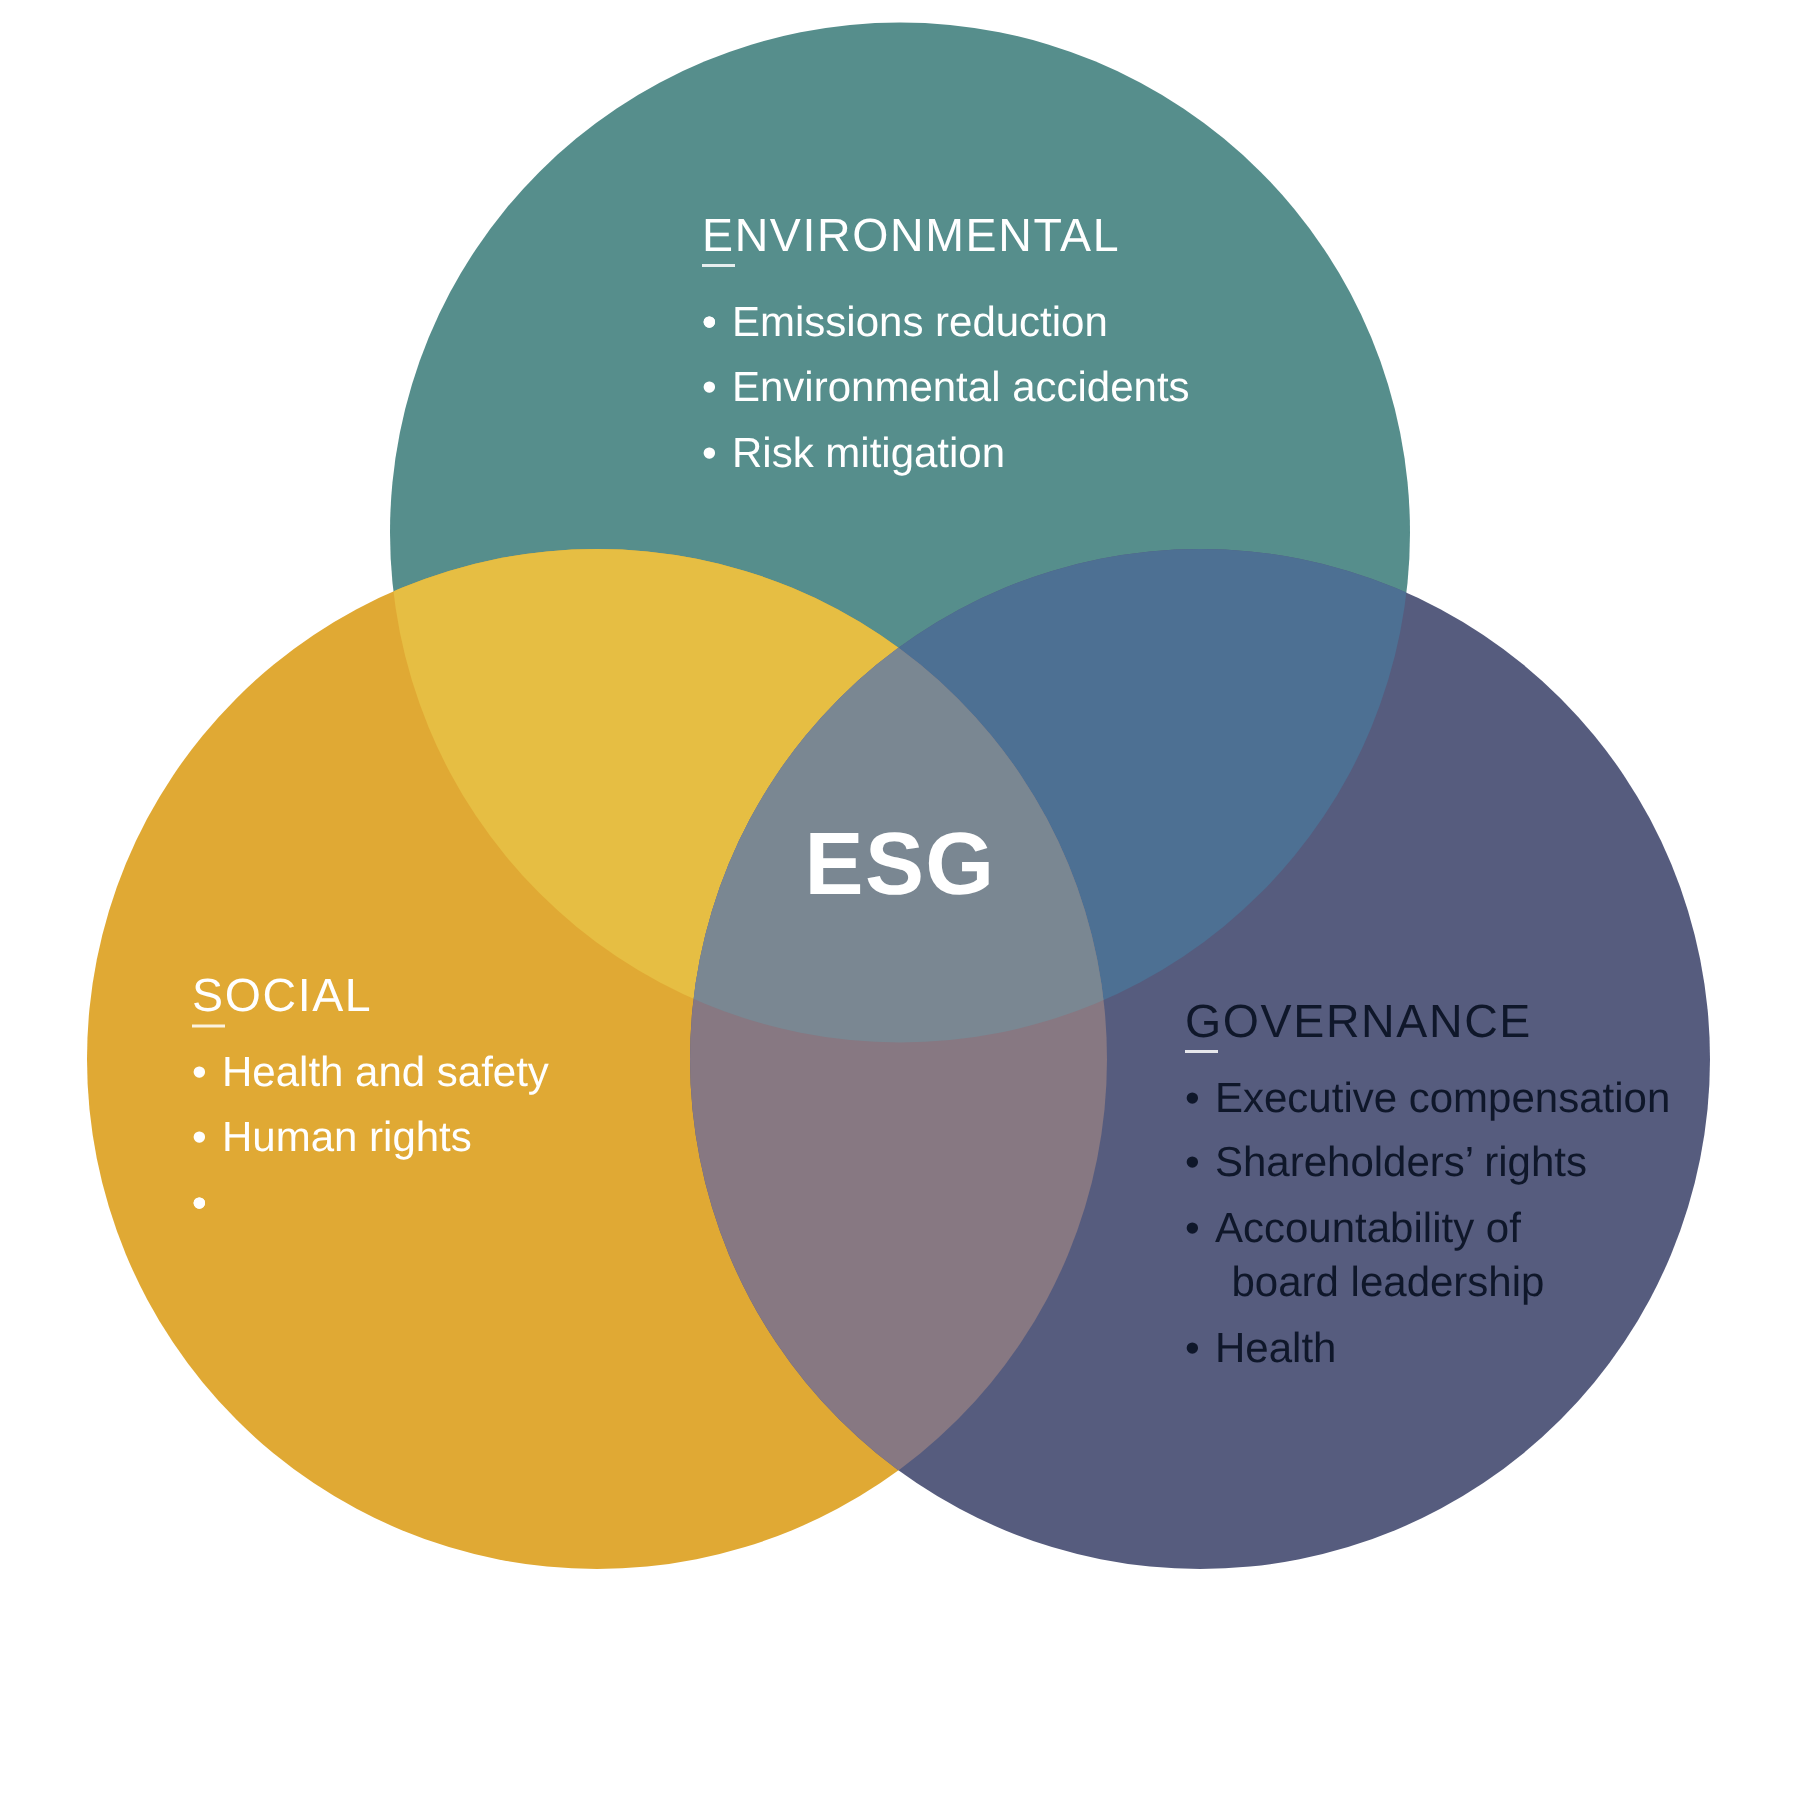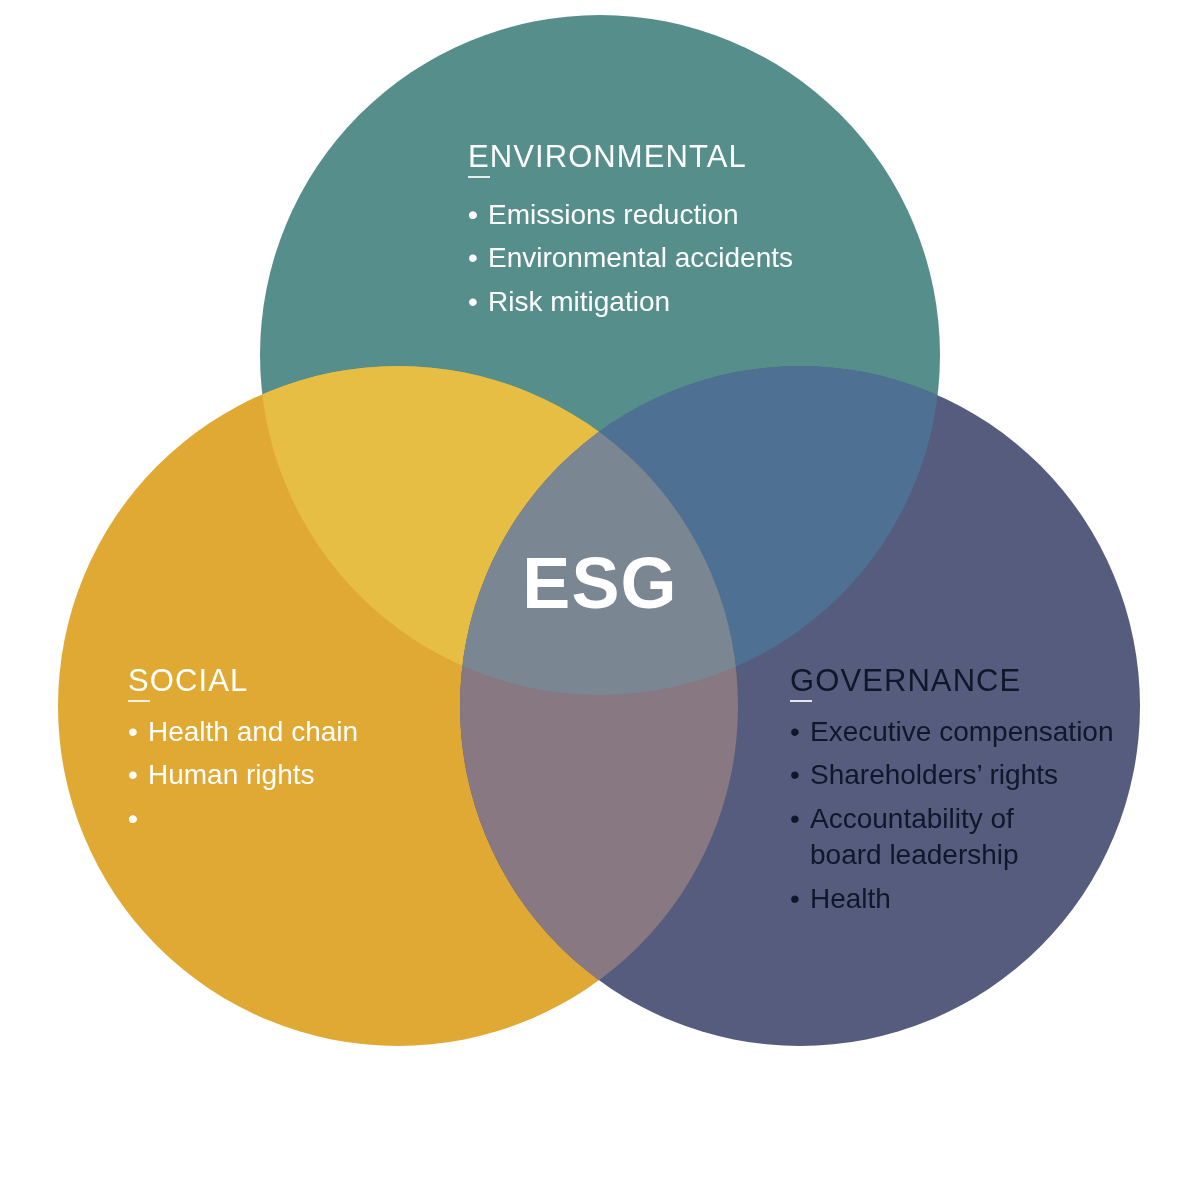--- a/index.html
+++ b/index.html
@@ -70,36 +70,37 @@
     margin-bottom: 7px;
   }
   .block-list li .bullet {
     position: absolute;
     left: 0;
     top: 0;
   }
   .block-list li .cont-line {
     display: block;
     white-space: nowrap;
+    margin-left: 11px;
   }
 
   
   #block-environmental { left: 468px; top: 140px; }
-  #block-social        { left: 128px; top: 664px; }
+  #block-social        { left: 128px; top: 647px; }
   #block-governance    { left: 790px; top: 664px; }
 
   
   #esg-label {
     position: absolute;
     left: 0;
     top: 547px;
     width: 1200px;
     text-align: center;
     color: #ffffff;
-    font-size: 72px;
+    font-size: 59px;
     font-weight: bold;
     letter-spacing: 0.015em;
     line-height: 1;
   }
 </style>
 </head>
 <body>
 
 <div id="diagram" style="background: rgb(255, 255, 255);">
 
@@ -145,21 +146,21 @@
         <li><span class="bullet">•</span></li>
         <li><span class="bullet">•</span><span>Emissions reduction</span></li>
         <li><span class="bullet">•</span><span>Environmental accidents</span></li>
         <li><span class="bullet">•</span><span>Risk mitigation</span></li>
       </ul>
     </div>
 
     <div class="block" id="block-social" style="color: rgb(255, 255, 255);">
       <div class="block-heading"><span>SOCIAL</span><span class="first-letter-rule"></span></div>
       <ul class="block-list">
-        <li><span class="bullet">•</span><span>Health and chain</span></li>
+        <li><span class="bullet">•</span><span>Health and safety</span></li>
         <li><span class="bullet">•</span><span>Human rights</span></li>
         <li><span class="bullet">•</span></li>
         <li><span class="bullet">•</span></li>
       </ul>
     </div>
 
     <div class="block" id="block-governance" style="color: #0f172a;">
       <div class="block-heading"><span>GOVERNANCE</span><span class="first-letter-rule"></span></div>
       <ul class="block-list">
         <li><span class="bullet">•</span><span>Executive compensation</span></li>

